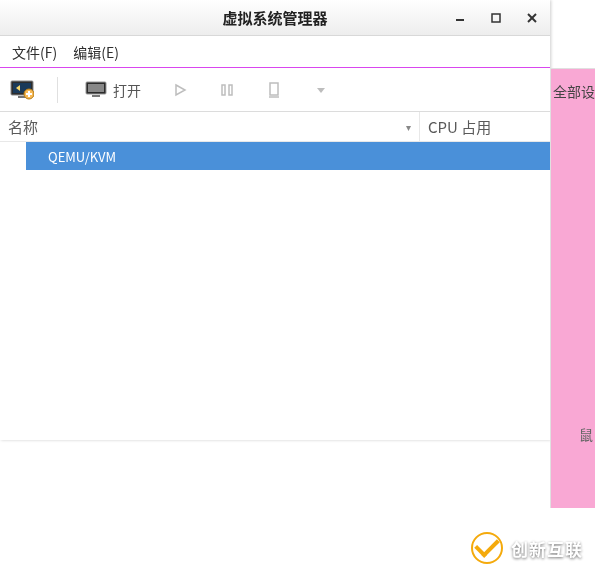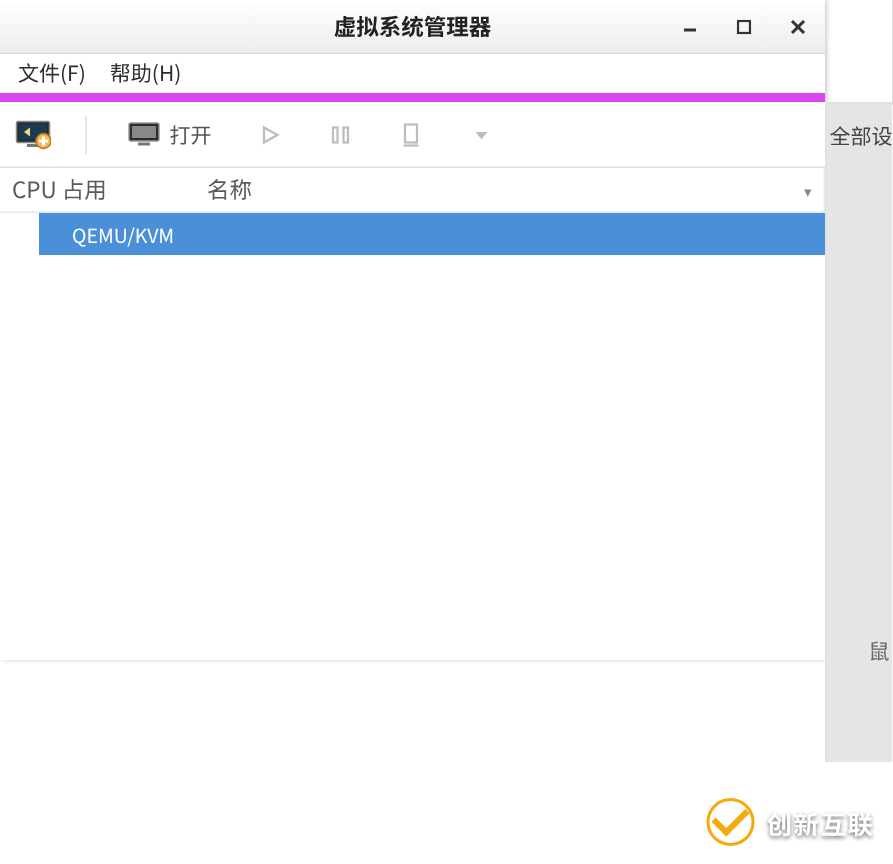--- a/index.html
+++ b/index.html
@@ -65,21 +65,21 @@
     width: 28px; height: 24px;
     display: flex; align-items: center; justify-content: center;
     font-size: 12px; font-weight: bold;
     color: #333;
     cursor: pointer;
   }
   
   .menubar {
     height: 32px;
     background: #ffffff;
-    border-bottom: 6px solid #d946ef;
+    border-bottom: 1px solid #d946ef;
     display: flex;
     align-items: center;
     padding: 0 4px;
     gap: 0;
   }
   .menu-item {
     padding: 4px 8px;
     color: #2e2e2e;
     font-size: 14px;
     cursor: pointer;
@@ -154,21 +154,21 @@
   .list-row.selected {
     background: #4a90d9;
     color: #ffffff;
     margin-left: 26px;
   }
   
   .right-panel {
     position: absolute;
     top: 68px; left: 550px;
     width: 45px; height: 440px;
-    background: #e5e5e5;
+    background: #f9a8d4;
     color: #555;
     font-size: 14px;
     border-top: 1px solid #e0e0e0;
     border-left: 1px solid #e0e0e0;
   }
   .right-label-top {
     position: absolute;
     top: 12px; left: 2px;
     white-space: nowrap;
     color: #444;
@@ -240,21 +240,21 @@
         <svg width="10" height="10">
             <line x1="1" y1="1" x2="9" y2="9" stroke="#333" stroke-width="2"></line>
             <line x1="9" y1="1" x2="1" y2="9" stroke="#333" stroke-width="2"></line>
           </svg>
       </div>
     </div>
   </div>
 
   <div class="menubar">
     <div class="menu-item">文件(F)</div>
-    <div class="menu-item">帮助(H)</div>
+    <div class="menu-item">编辑(E)</div>
   </div>
 
   <div class="toolbar">
     <div class="tool-btn" title="new">
       <span>
         <svg width="24" height="20">
           <rect x="1" y="1" width="22" height="14" rx="1" fill="#2c2c2c" stroke="#888"></rect>
           <rect x="3" y="3" width="18" height="10" fill="#1a3a5a"></rect>
           <polygon points="6,8 10,5 10,11" fill="#f6d76b"></polygon>
           <rect x="8" y="16" width="8" height="2" fill="#777"></rect>
@@ -301,26 +301,26 @@
     <div class="tool-btn disabled">
       <span>
         <svg width="10" height="10">
             <polygon points="1,3 9,3 5,8" fill="#888"></polygon>
           </svg>
       </span>
     </div>
   </div>
 
   <div class="col-headers">
-    <div class="col-h cpu-col">
-      <span>CPU 占用</span>
-    </div>
     <div class="col-h name-col">
       <span>名称</span>
       <span class="sort-ind">▾</span>
+    </div>
+    <div class="col-h cpu-col">
+      <span>CPU 占用</span>
     </div>
   </div>
 
   <div class="list-area">
     <div class="list-row selected">
       <span>QEMU/KVM</span>
     </div>
   </div>
 
 </div>

